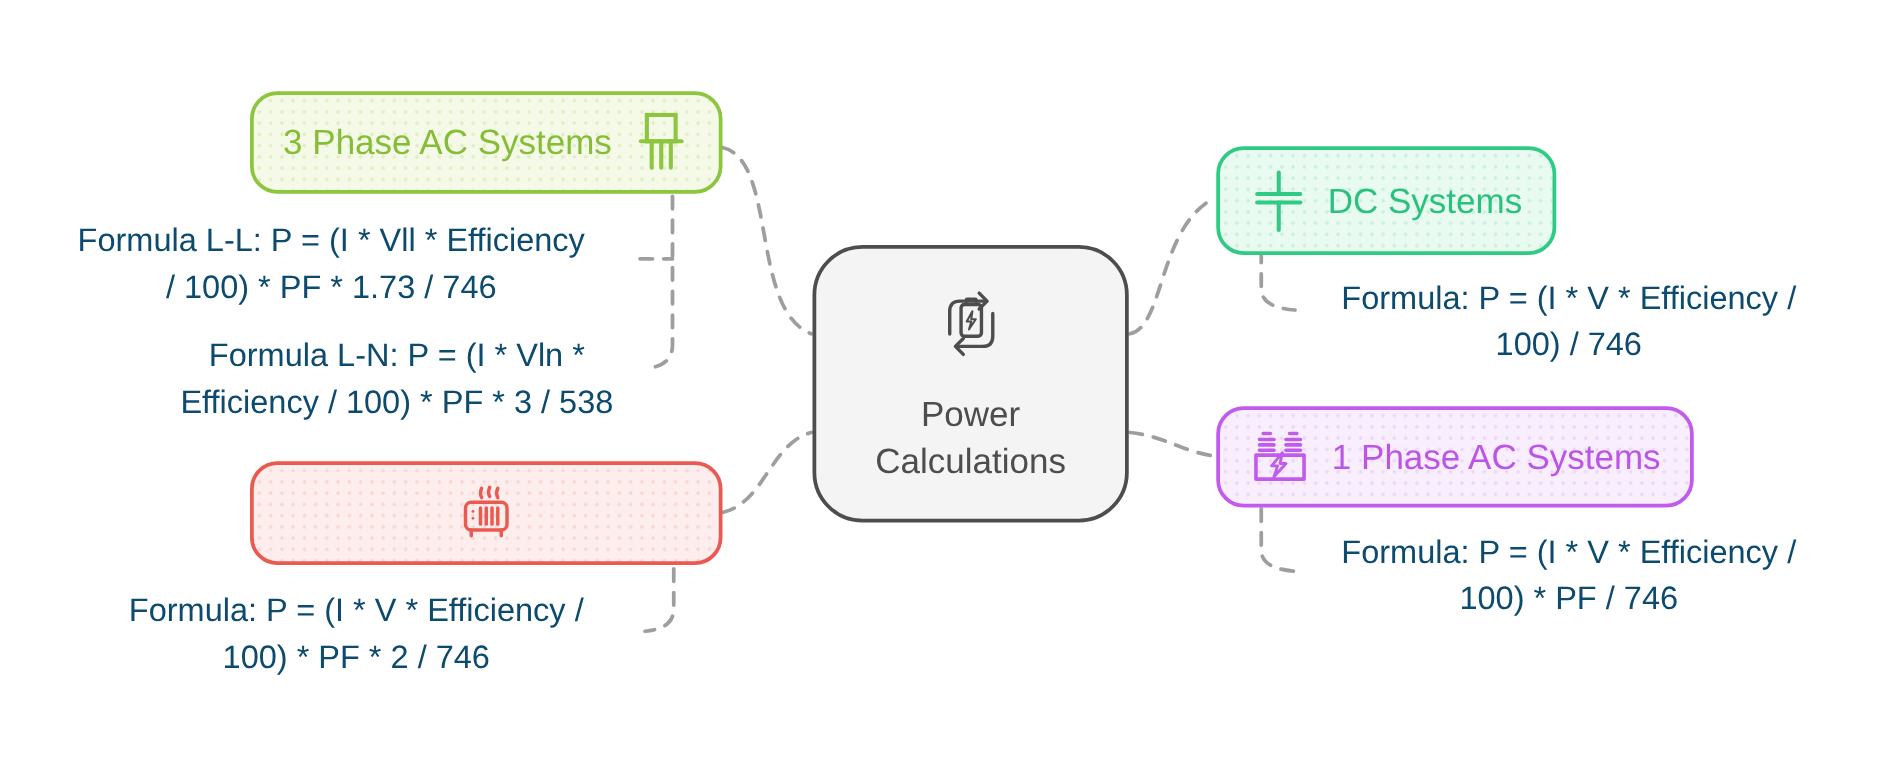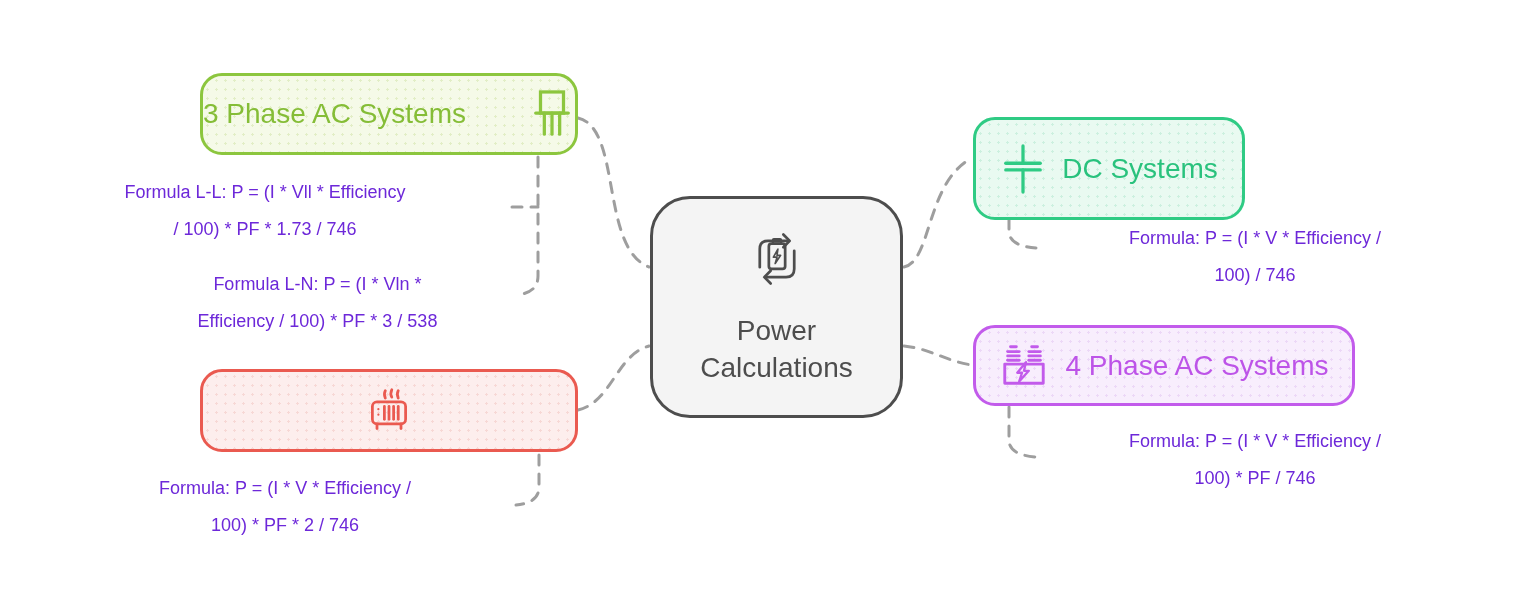--- a/index.html
+++ b/index.html
@@ -11,48 +11,48 @@
   .node{
     position:absolute;display:flex;align-items:center;justify-content:center;gap:16px;
     border:3px solid;border-radius:22px;font-size:28px;font-weight:500;
     box-sizing:border-box;
   }
   .node .label{white-space:nowrap;}
   .node svg{display:block;flex:0 0 auto;}
   .node-green{
     left:200px;top:73px;width:378px;height:82px;
     border-color:#8cc63e;color:#85bd37;background-color:#f5fae8;
-    background-image:radial-gradient(#e2eec6 1.2px,transparent 1.2px);background-size:9px 9px;justify-content:space-between;
+    background-image:radial-gradient(#e2eec6 1.2px,transparent 1.2px);background-size:9px 9px;
   }
   .node-red{
     left:200px;top:369px;width:378px;height:83px;
     border-color:#ea5a50;color:#e8554b;background-color:#fdeeed;
     background-image:radial-gradient(#f7d8d5 1.2px,transparent 1.2px);background-size:9px 9px;
   }
   .node-teal{
-    left:973px;top:117px;width:272px;height:103px;
+    left:973px;top:117px;width:272px;height:87px;
     border-color:#2fcb84;color:#29c27d;background-color:#e9faf1;
     background-image:radial-gradient(#ccf0df 1.2px,transparent 1.2px);background-size:9px 9px;
   }
   .node-purple{
     left:973px;top:325px;width:382px;height:81px;
     border-color:#c25beb;color:#bd54e8;background-color:#f8eefd;
     background-image:radial-gradient(#ecd8f7 1.2px,transparent 1.2px);background-size:9px 9px;
   }
   .node-center{
     left:650px;top:196px;width:253px;height:222px;
     border:3px solid #4d4d4d;border-radius:40px;background:#f4f4f4;
     display:flex;flex-direction:column;align-items:center;justify-content:center;gap:18px;
     position:absolute;box-sizing:border-box;
   }
   .node-center .label{
     color:#4d4d4d;font-size:28px;text-align:center;width:180px;line-height:37px;
   }
   .formula{
-    position:absolute;color:#6d28d9;font-size:18px;line-height:37px;text-align:center;
+    position:absolute;color:#0c4a6e;font-size:26px;line-height:37px;text-align:center;
     white-space:pre-line;
   }
   .f-ll{left:25px;top:174px;width:480px;}
   .f-ln{left:95px;top:266px;width:445px;}
   .f-2p{left:60px;top:470px;width:450px;}
   .f-dc{left:1020px;top:220px;width:470px;}
   .f-1p{left:1020px;top:423px;width:470px;}
 </style>
 </head>
 <body>
@@ -151,19 +151,19 @@
         <line x1="9" y1="13.5" x2="21" y2="13.5"></line>
         <line x1="9" y1="18" x2="21" y2="18"></line>
         <line x1="34" y1="4" x2="40" y2="4"></line>
         <line x1="31" y1="9" x2="43" y2="9"></line>
         <line x1="31" y1="13.5" x2="43" y2="13.5"></line>
         <line x1="31" y1="18" x2="43" y2="18"></line>
         <rect x="6" y="22" width="40" height="20"></rect>
         <path d="M28,20 L19,31 L24,31 L21,40 L31,29 L26,29 Z" fill="#f8eefd" stroke-width="2.4"></path>
       </svg>
     </span>
-    <span class="label">4 Phase AC Systems</span>
+    <span class="label">1 Phase AC Systems</span>
   </div>
 
   <div class="formula f-1p">Formula: P = (I * V * Efficiency /
 100) * PF / 746</div>
 
 </div>
 
 </body></html>

